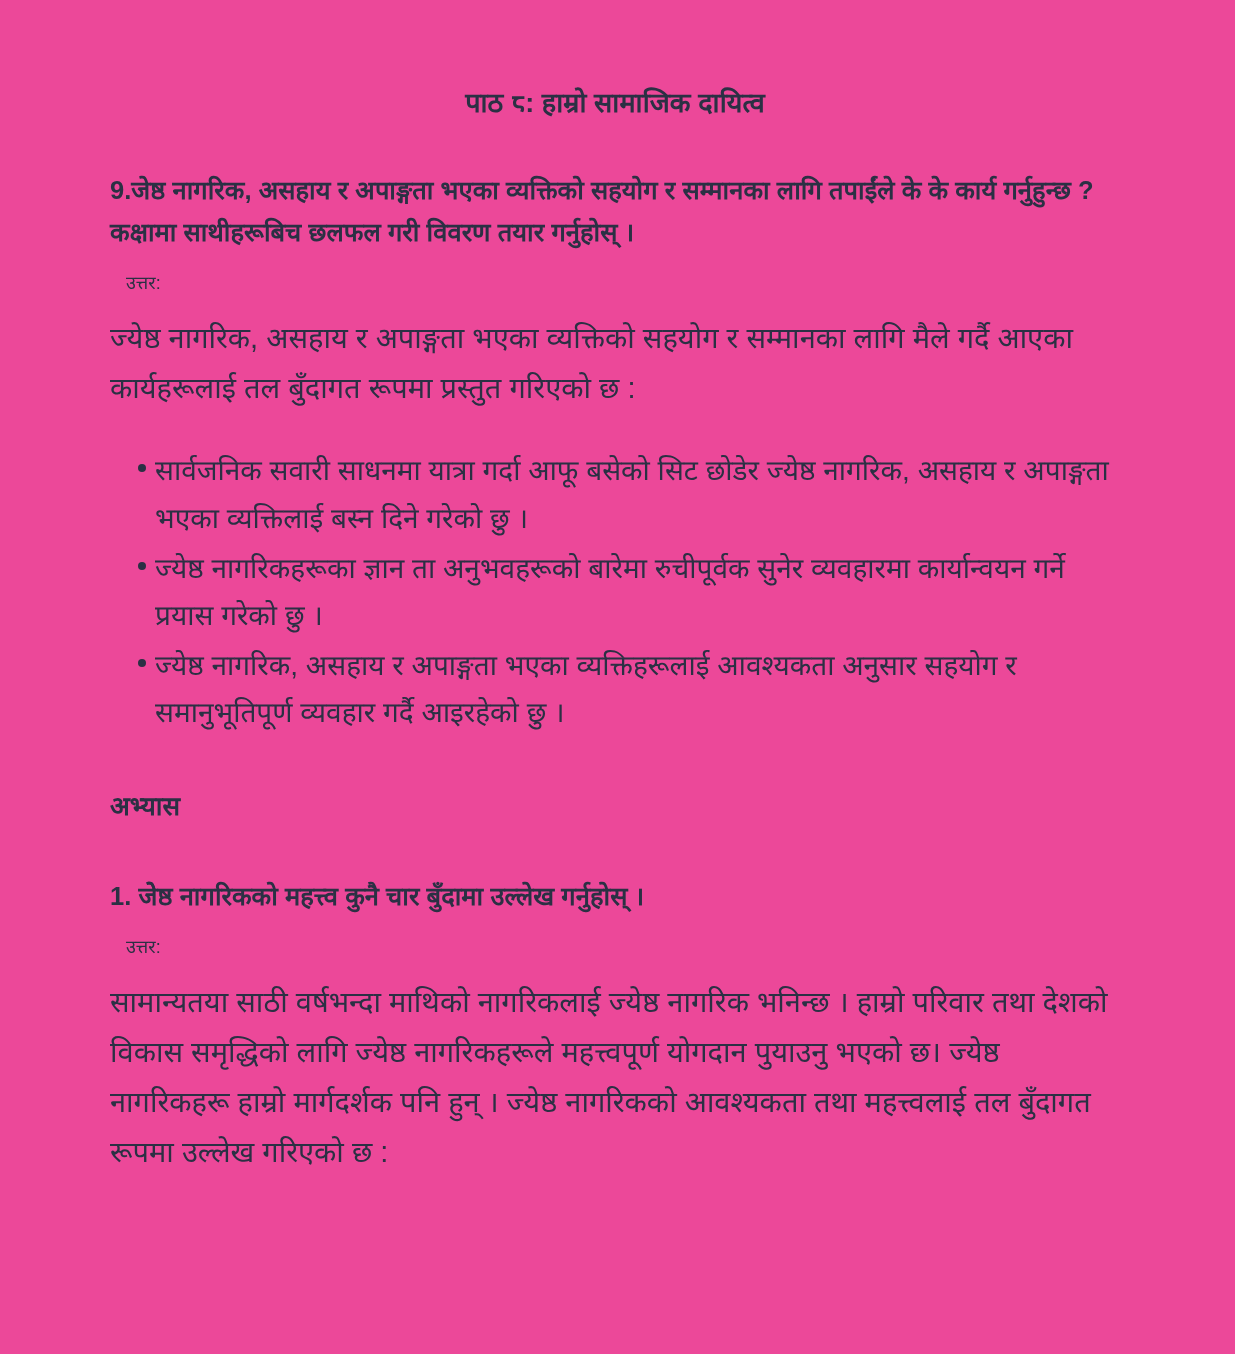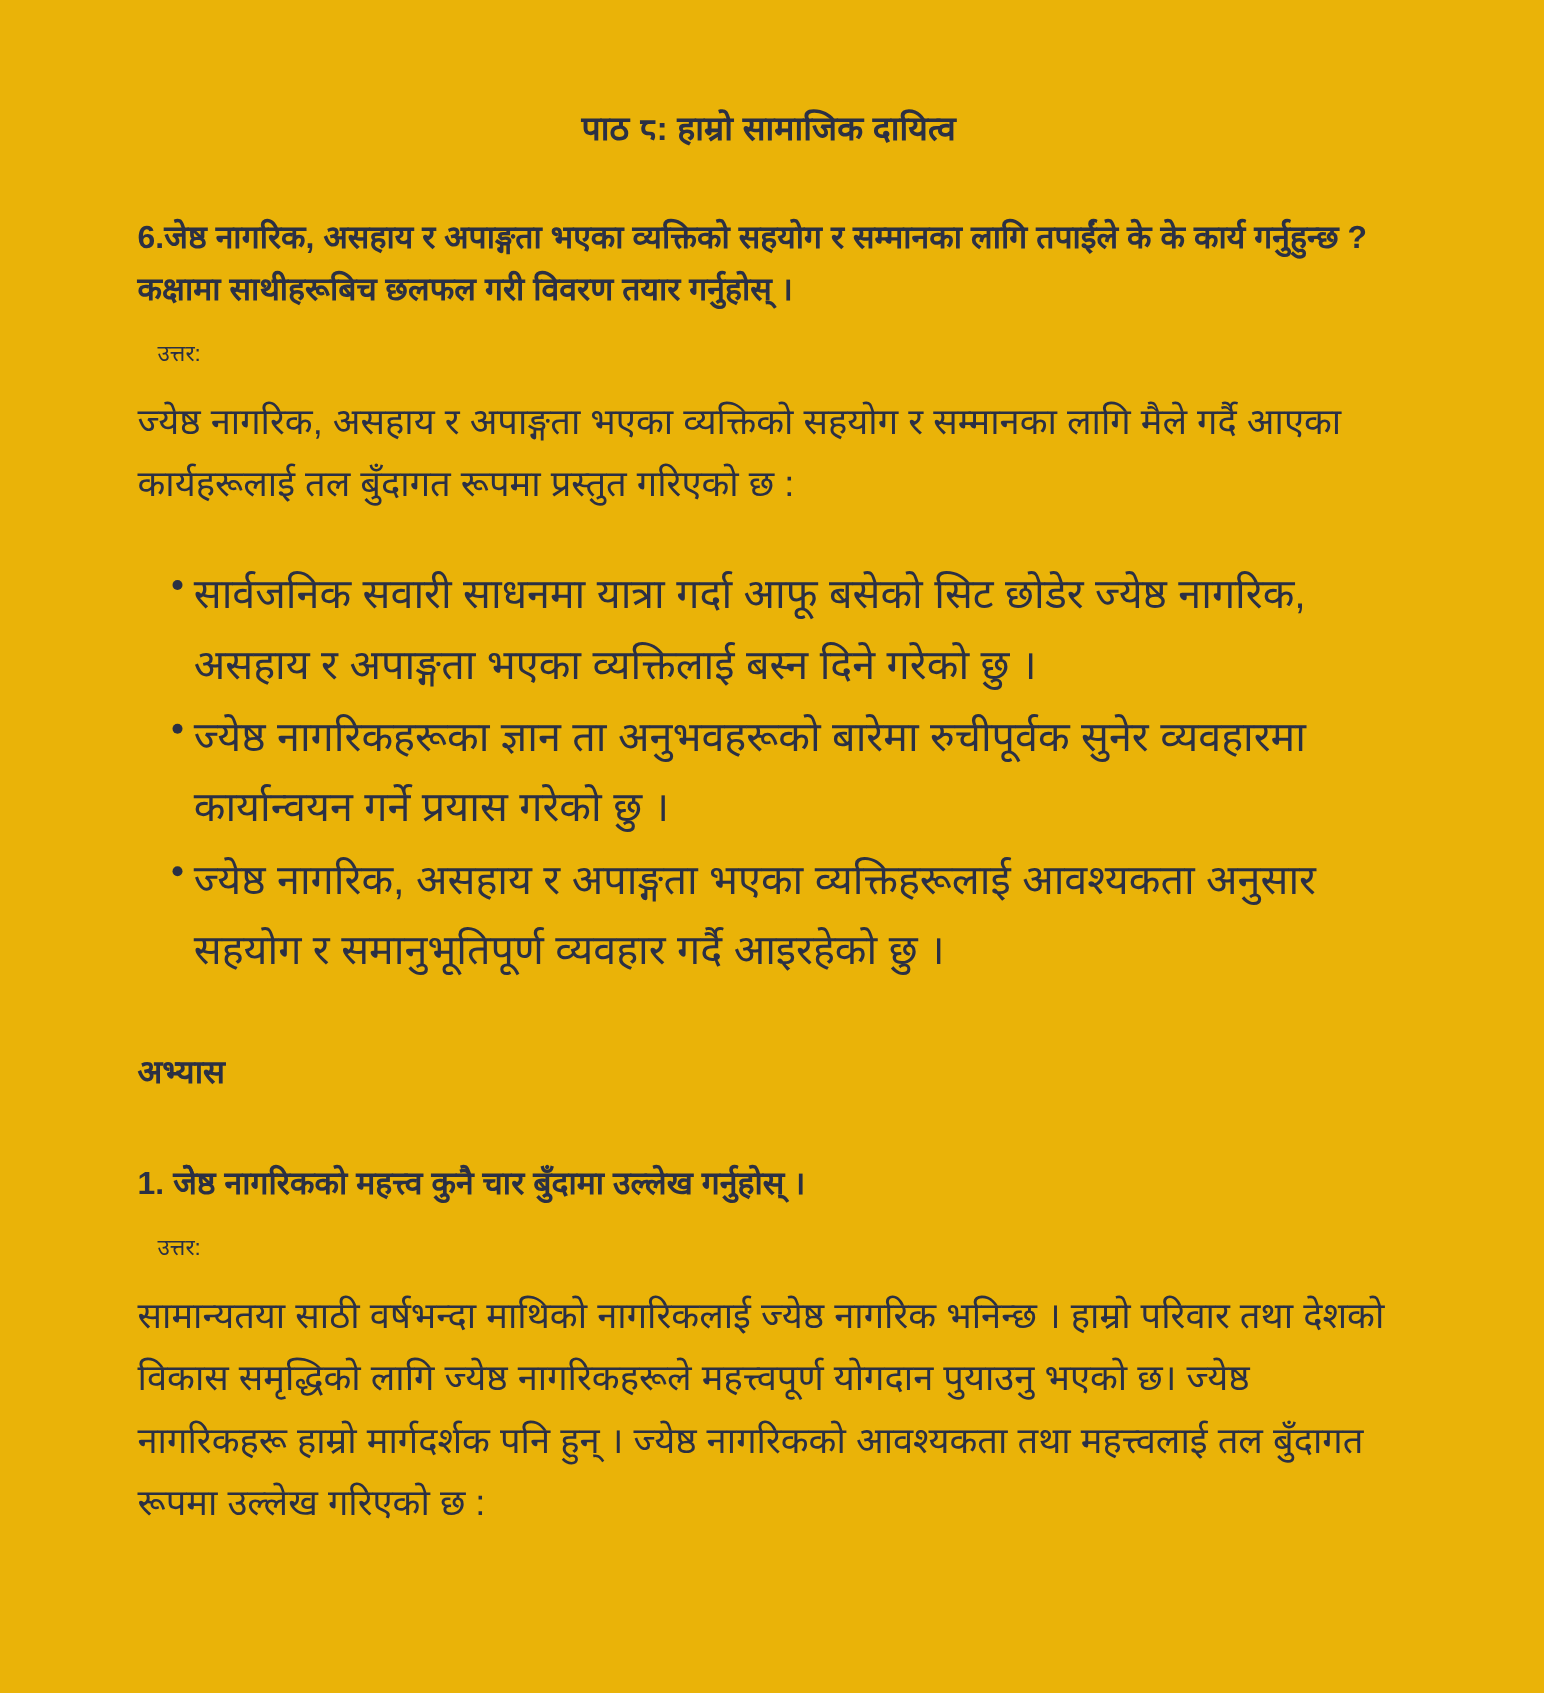--- a/index.html
+++ b/index.html
@@ -16,21 +16,21 @@
     -webkit-font-smoothing: antialiased;
     overflow: hidden;
   }
 
   .page {
     position: relative;
     width: 1235px;
     height: 1354px;
     box-sizing: border-box;
     padding: 0;
-    background: #eab308;
+    background: #ec4899;
   }
 
   .content {
     position: absolute;
     left: 110px;
     top: 0;
     width: 1010px;
   }
 
   
@@ -75,21 +75,21 @@
 
   
   .bullet-list {
     list-style: none;
     margin: 0;
     padding: 0;
   }
   .bullet-list li {
     position: relative;
     padding-left: 45px;
-    font-size: 33px;
+    font-size: 28px;
     font-weight: 400;
     line-height: 1.70;
     margin: 0 0 2px 0;
   }
   .bullet-list li::before {
     content: "";
     position: absolute;
     left: 28px;
     top: 17px;
     width: 8px;
@@ -118,21 +118,21 @@
 
 <div class="page">
   <div class="content">
 
     <h1 class="doc-title">
       <span class="title-line">पाठ ८: हाम्रो सामाजिक दायित्व</span>
     </h1>
 
     <div class="gap-title-q"></div>
 
-    <p class="question">6.जेष्ठ नागरिक, असहाय र अपाङ्गता भएका व्यक्तिको सहयोग र सम्मानका लागि तपाईंले के के कार्य गर्नुहुन्छ ? कक्षामा साथीहरूबिच छलफल गरी विवरण तयार गर्नुहोस् ।</p>
+    <p class="question">9.जेष्ठ नागरिक, असहाय र अपाङ्गता भएका व्यक्तिको सहयोग र सम्मानका लागि तपाईंले के के कार्य गर्नुहुन्छ ? कक्षामा साथीहरूबिच छलफल गरी विवरण तयार गर्नुहोस् ।</p>
 
     <p class="answer-label">उत्तर:</p>
 
     <p class="body-para">ज्येष्ठ नागरिक, असहाय र अपाङ्गता भएका व्यक्तिको सहयोग र सम्मानका लागि मैले गर्दै आएका कार्यहरूलाई तल बुँदागत रूपमा प्रस्तुत गरिएको छ :</p>
 
     <div class="gap-q-list"></div>
 
     <ul class="bullet-list">
       <li>सार्वजनिक सवारी साधनमा यात्रा गर्दा आफू बसेको सिट छोडेर ज्येष्ठ नागरिक, असहाय र अपाङ्गता भएका व्यक्तिलाई बस्न दिने गरेको छु ।</li>
       <li>ज्येष्ठ नागरिकहरूका ज्ञान ता अनुभवहरूको बारेमा रुचीपूर्वक सुनेर व्यवहारमा कार्यान्वयन गर्ने प्रयास गरेको छु ।</li>

